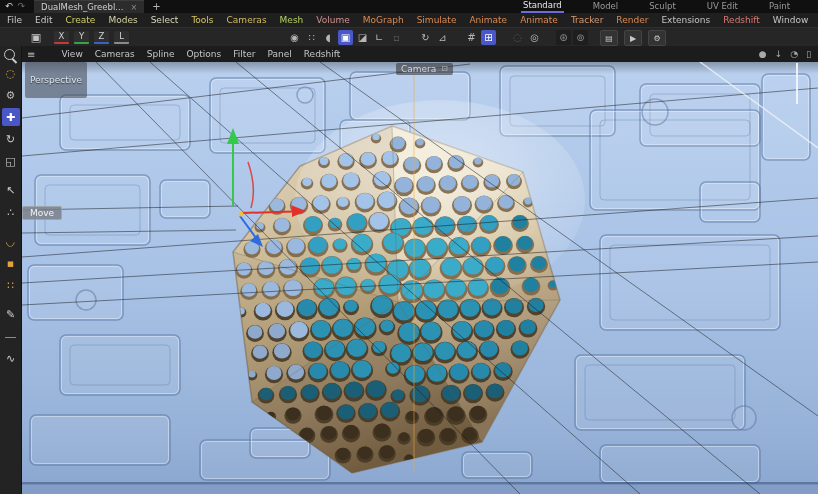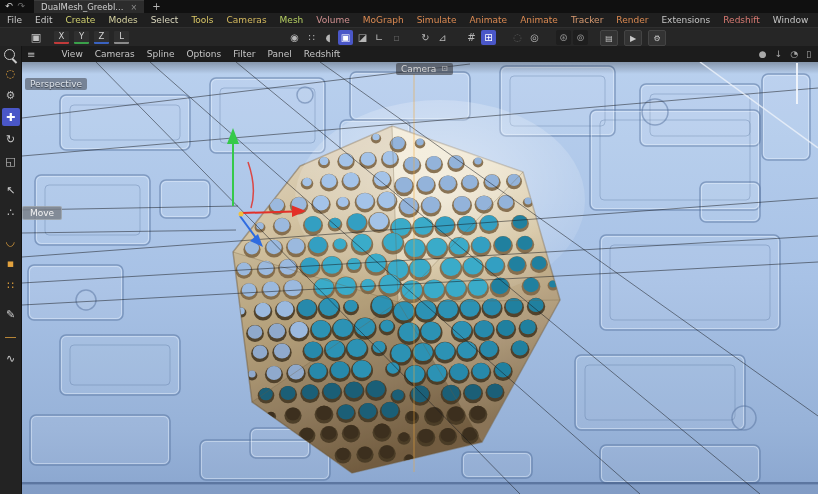--- a/index.html
+++ b/index.html
@@ -55,39 +55,46 @@
   .vpmenubar{position:absolute;left:22px;top:46px;width:796px;height:16px;background:#1c1c1c;
              display:flex;align-items:center;font-size:9px;color:#c6c6c6;padding-left:5px;box-sizing:border-box;}
   .hamburger{font-size:10px;color:#b9b9b9;margin-right:9px;}
   .vpmenu{display:flex;gap:12px;margin-left:17px;}
   .vpmenu span{white-space:nowrap;}
   .vpright{margin-left:auto;display:flex;gap:8px;padding-right:7px;color:#a9a9a9;font-size:9px;}
   
   .viewport{position:absolute;left:22px;top:62px;width:796px;height:432px;background:#9db8dd;overflow:hidden;}
   .viewport svg{position:absolute;left:0;top:0;}
   .vplabel{position:absolute;font-size:9px;line-height:12px;border-radius:2px;white-space:nowrap;}
-  .persp{left:3px;top:16px;background:rgba(66,70,78,.55);color:#dde3ea;padding:0 5px;text-shadow:0 1px 1px rgba(0,0,0,.6);text-align:right;}
+  .persp{left:3px;top:0;background:rgba(66,70,78,.55);color:#dde3ea;padding:12px 5px;text-shadow:0 1px 1px rgba(0,0,0,.6);text-align:right;}
   .cam{left:374px;top:1px;background:rgba(60,62,66,.62);color:#d6d6d6;padding:0 5px;display:flex;gap:5px;align-items:center;}
   .camicon{font-size:8px;color:#b9b9b9;}
   .movetip{left:0;top:144px;background:rgba(122,128,136,.85);color:#f2f2f2;padding:0 7px;
            border:1px solid rgba(210,215,220,.35);}
 </style>
 </head>
 <body>
 
 <div class="app">
 
   <div class="tabbar">
     <span class="hist undo">↶</span>
     <span class="hist redo">↷</span>
     <div class="doc-tab">
       <span>DualMesh_Greebl...</span>
       <span class="tab-close">×</span>
     </div>
     <span class="new-tab">+</span>
+    <div class="layout-tabs" id="layoutTabs">
+        <span class="lt active">Standard</span>
+        <span class="lt">Model</span>
+        <span class="lt">Sculpt</span>
+        <span class="lt">UV Edit</span>
+        <span class="lt">Paint</span>
+      </div>
   </div>
 
   <div class="menubar" id="menubar">
       <span class="menu-item" style="color: rgb(201, 201, 201);">File</span>
       <span class="menu-item" style="color: rgb(201, 201, 201);">Edit</span>
       <span class="menu-item" style="color: rgb(207, 207, 111);">Create</span>
       <span class="menu-item" style="color: rgb(214, 210, 160);">Modes</span>
       <span class="menu-item" style="color: rgb(217, 214, 189);">Select</span>
       <span class="menu-item" style="color: rgb(216, 197, 101);">Tools</span>
       <span class="menu-item" style="color: rgb(212, 185, 94);">Cameras</span>

